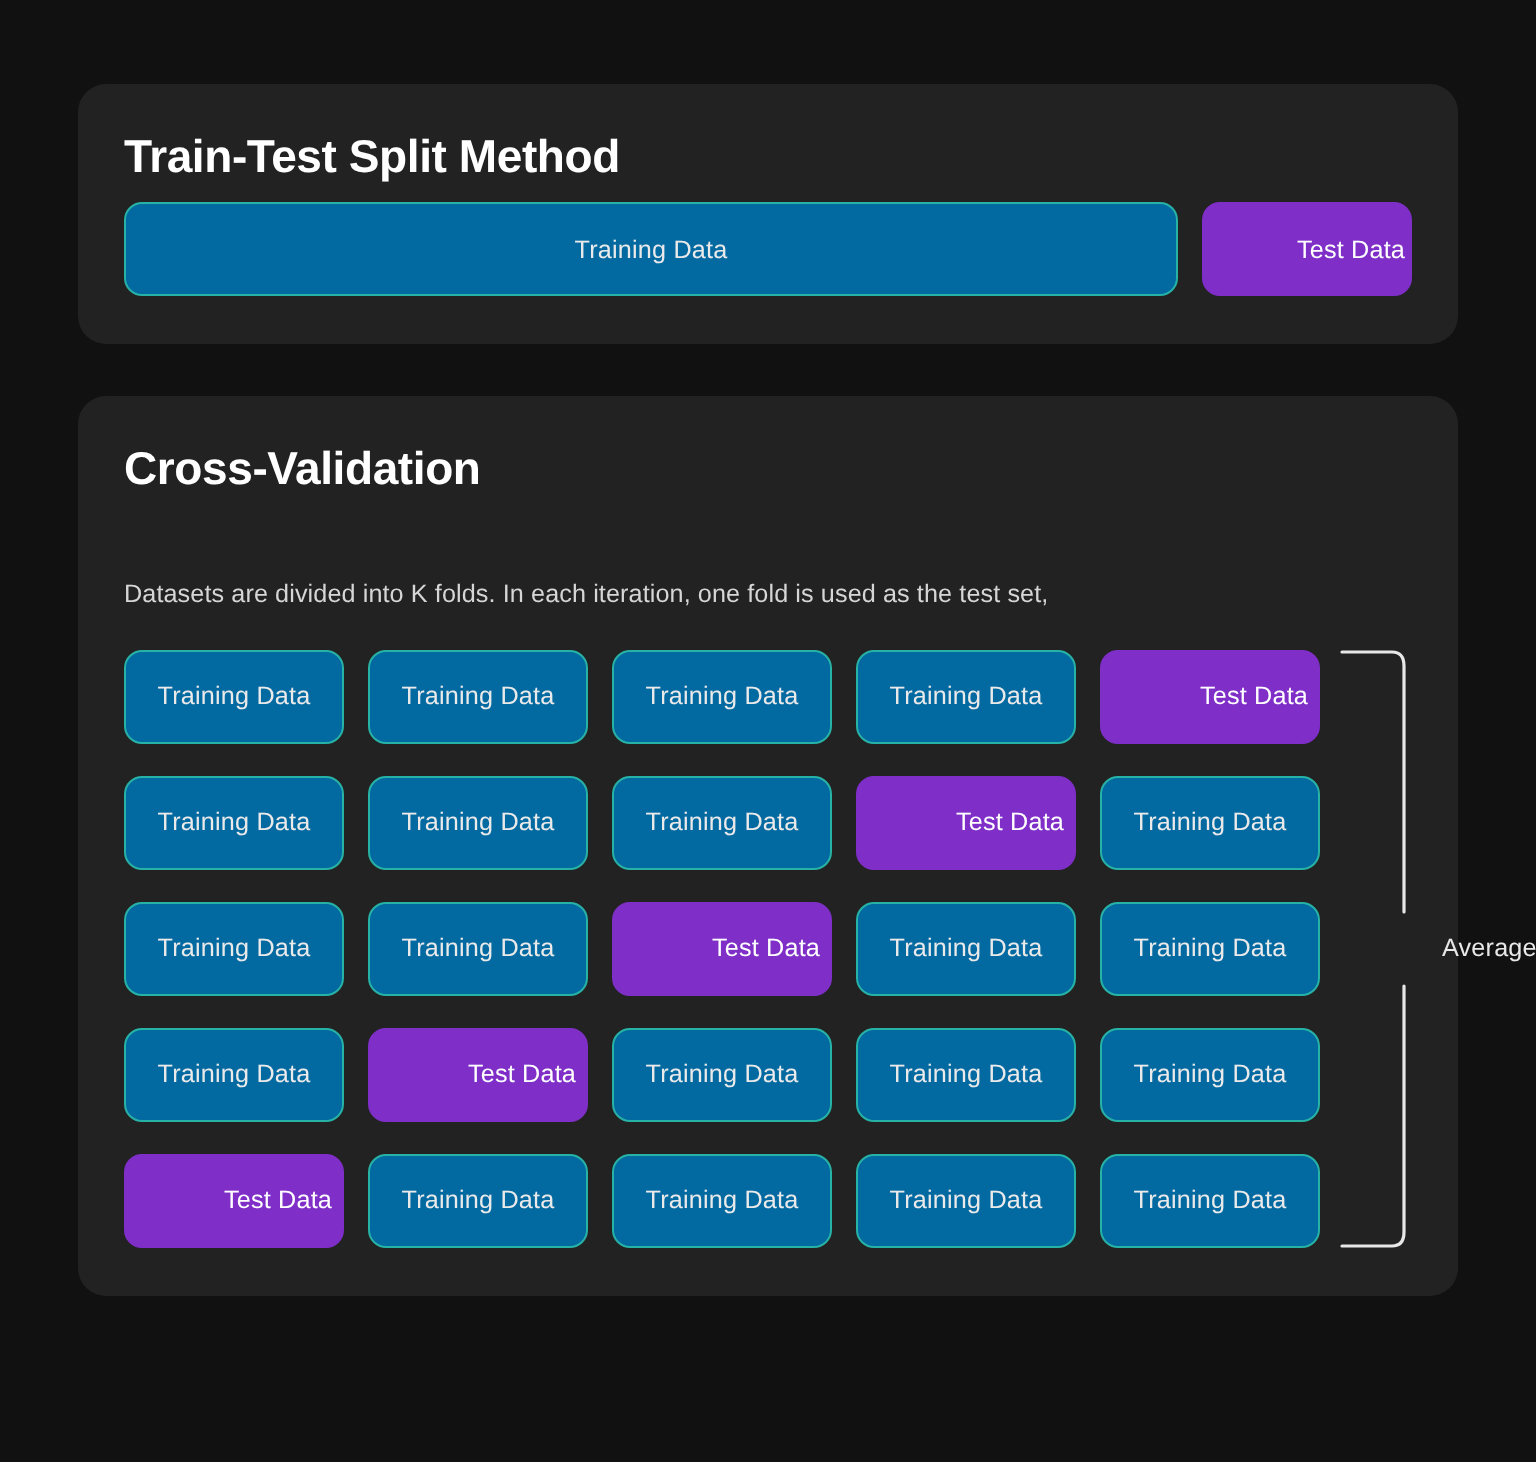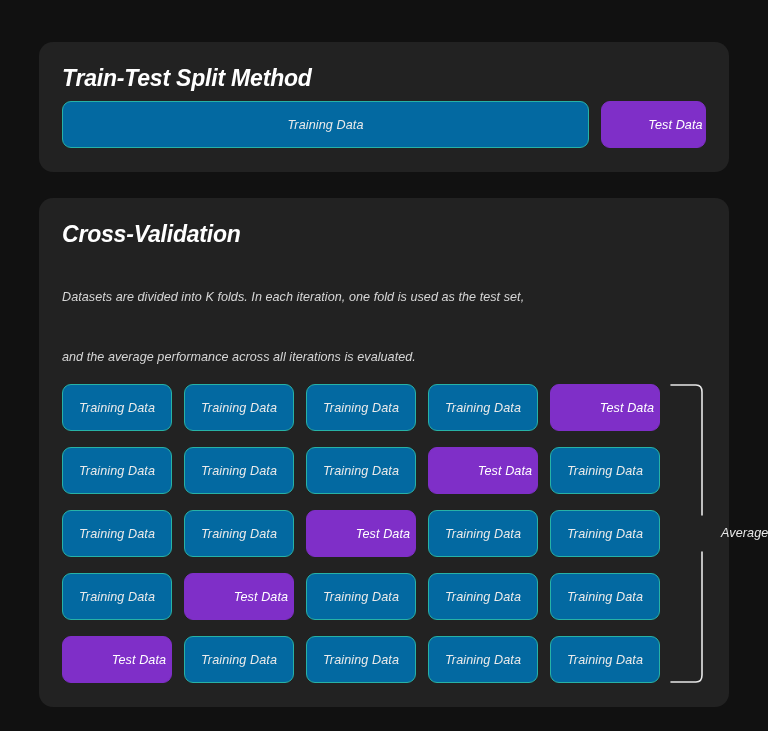--- a/index.html
+++ b/index.html
@@ -11,21 +11,20 @@
     font-family: "Liberation Sans", "DejaVu Sans", sans-serif;
     overflow: hidden;
   }
 
   .page {
     position: relative;
     width: 616px;
     height: 731px;
     background: #111111;
     padding: 42px 39px 0 39px;
-    font-style: italic;
   }
 
   
   .card {
     background: #222222;
     border-radius: 14px;
     width: 690px;
   }
 
   .card-split {
@@ -144,21 +143,20 @@
       <div class="box box-train split-train">Training Data</div>
       <div class="box box-test split-test">Test Data</div>
     </div>
   </section>
 
   <section class="card card-cv">
     <h1 class="card-title">Cross-Validation</h1>
 
     <p class="card-desc">
       <span class="card-desc-line">Datasets are divided into K folds. In each iteration, one fold is used as the test set,</span>
-      <span class="card-desc-line">and the average performance across all iterations is evaluated.</span>
     </p>
 
     <div class="cv-area">
 
       <div class="cv-grid" id="cv-grid">
           <div class="box box-train">Training Data</div>
           <div class="box box-train">Training Data</div>
           <div class="box box-train">Training Data</div>
           <div class="box box-train">Training Data</div>
           <div class="box box-test">Test Data</div>

